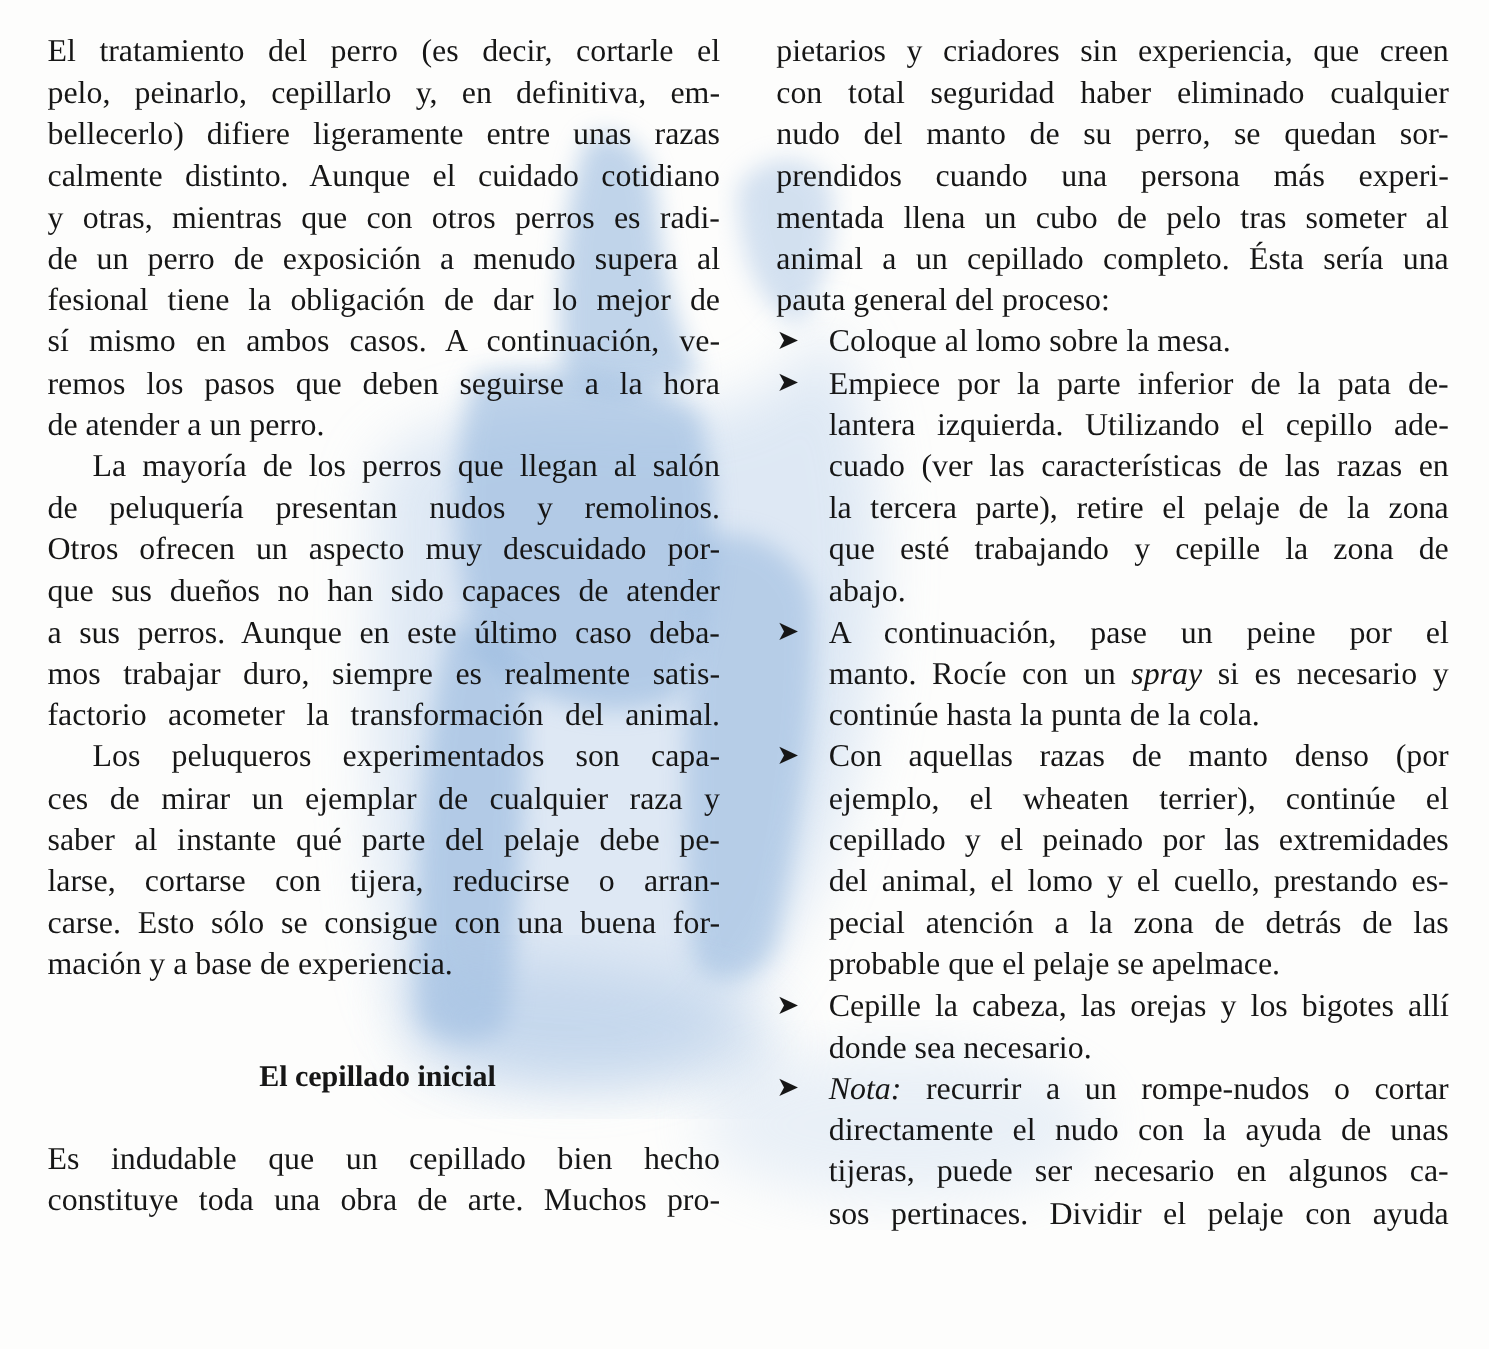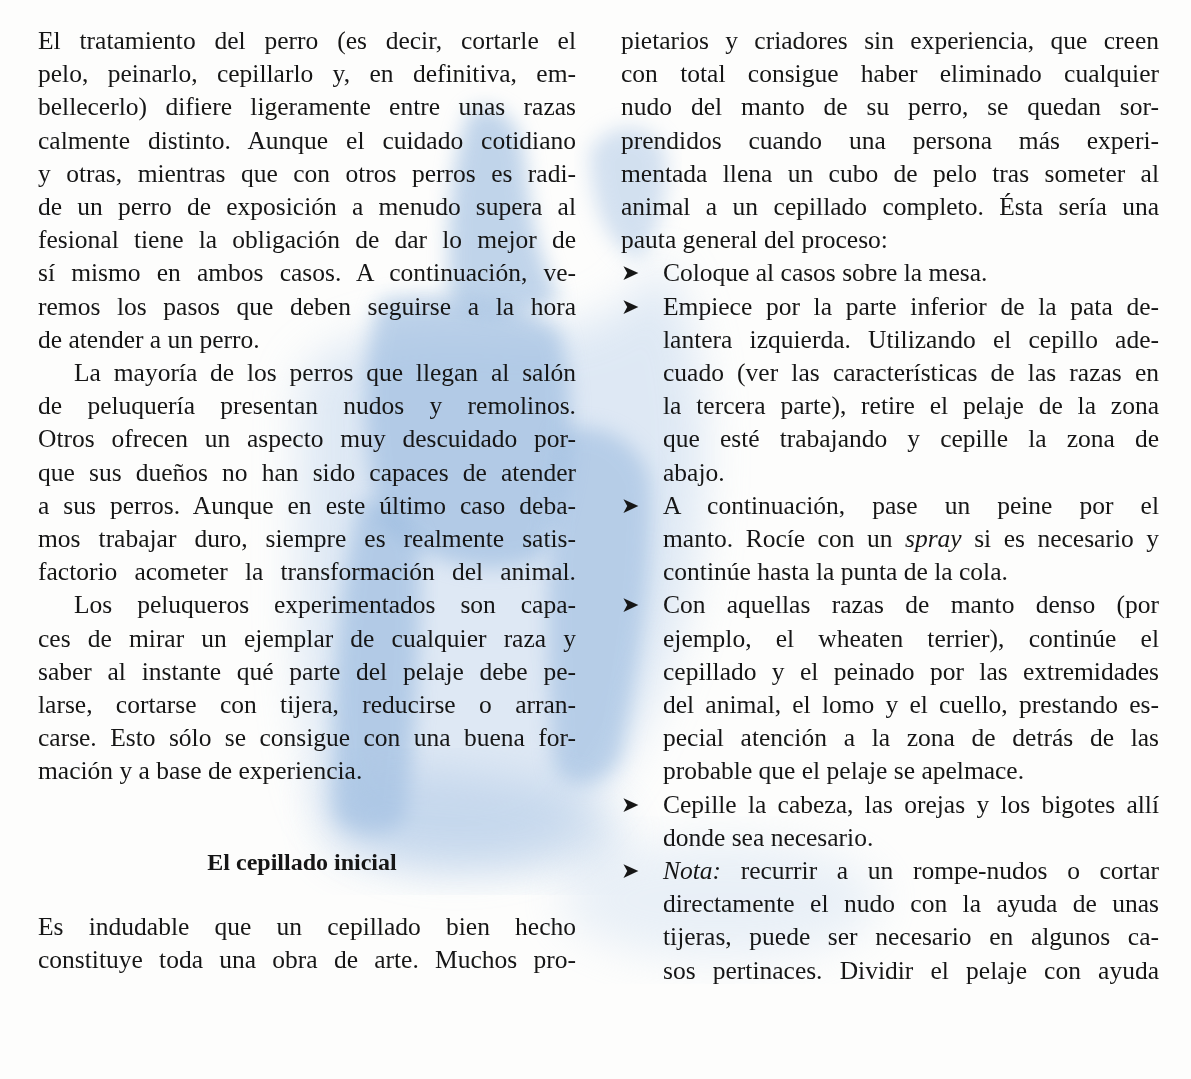--- a/index.html
+++ b/index.html
@@ -105,32 +105,32 @@
 
   <div>
     <span class="line">Es indudable que un cepillado bien hecho</span>
     <span class="line">constituye toda una obra de arte. Muchos pro-</span>
   </div>
 </div>
 
 <div class="col col-right">
   <div>
     <span class="line">pietarios y criadores sin experiencia, que creen</span>
-    <span class="line">con total consigue haber eliminado cualquier</span>
+    <span class="line">con total seguridad haber eliminado cualquier</span>
     <span class="line">nudo del manto de su perro, se quedan sor-</span>
     <span class="line">prendidos cuando una persona más experi-</span>
     <span class="line">mentada llena un cubo de pelo tras someter al</span>
     <span class="line">animal a un cepillado completo. Ésta sería una</span>
     <span class="line last">pauta general del proceso:</span>
   </div>
 
   <div>
     <div class="bullet-item">
       <span class="arrow">➤</span>
-      <span class="line last">Coloque al casos sobre la mesa.</span>
+      <span class="line last">Coloque al lomo sobre la mesa.</span>
     </div>
 
     <div class="bullet-item">
       <span class="arrow">➤</span>
       <span class="line">Empiece por la parte inferior de la pata de-</span>
       <span class="line">lantera izquierda. Utilizando el cepillo ade-</span>
       <span class="line">cuado (ver las características de las razas en</span>
       <span class="line">la tercera parte), retire el pelaje de la zona</span>
       <span class="line">que esté trabajando y cepille la zona de</span>
       <span class="line last">abajo.</span>

